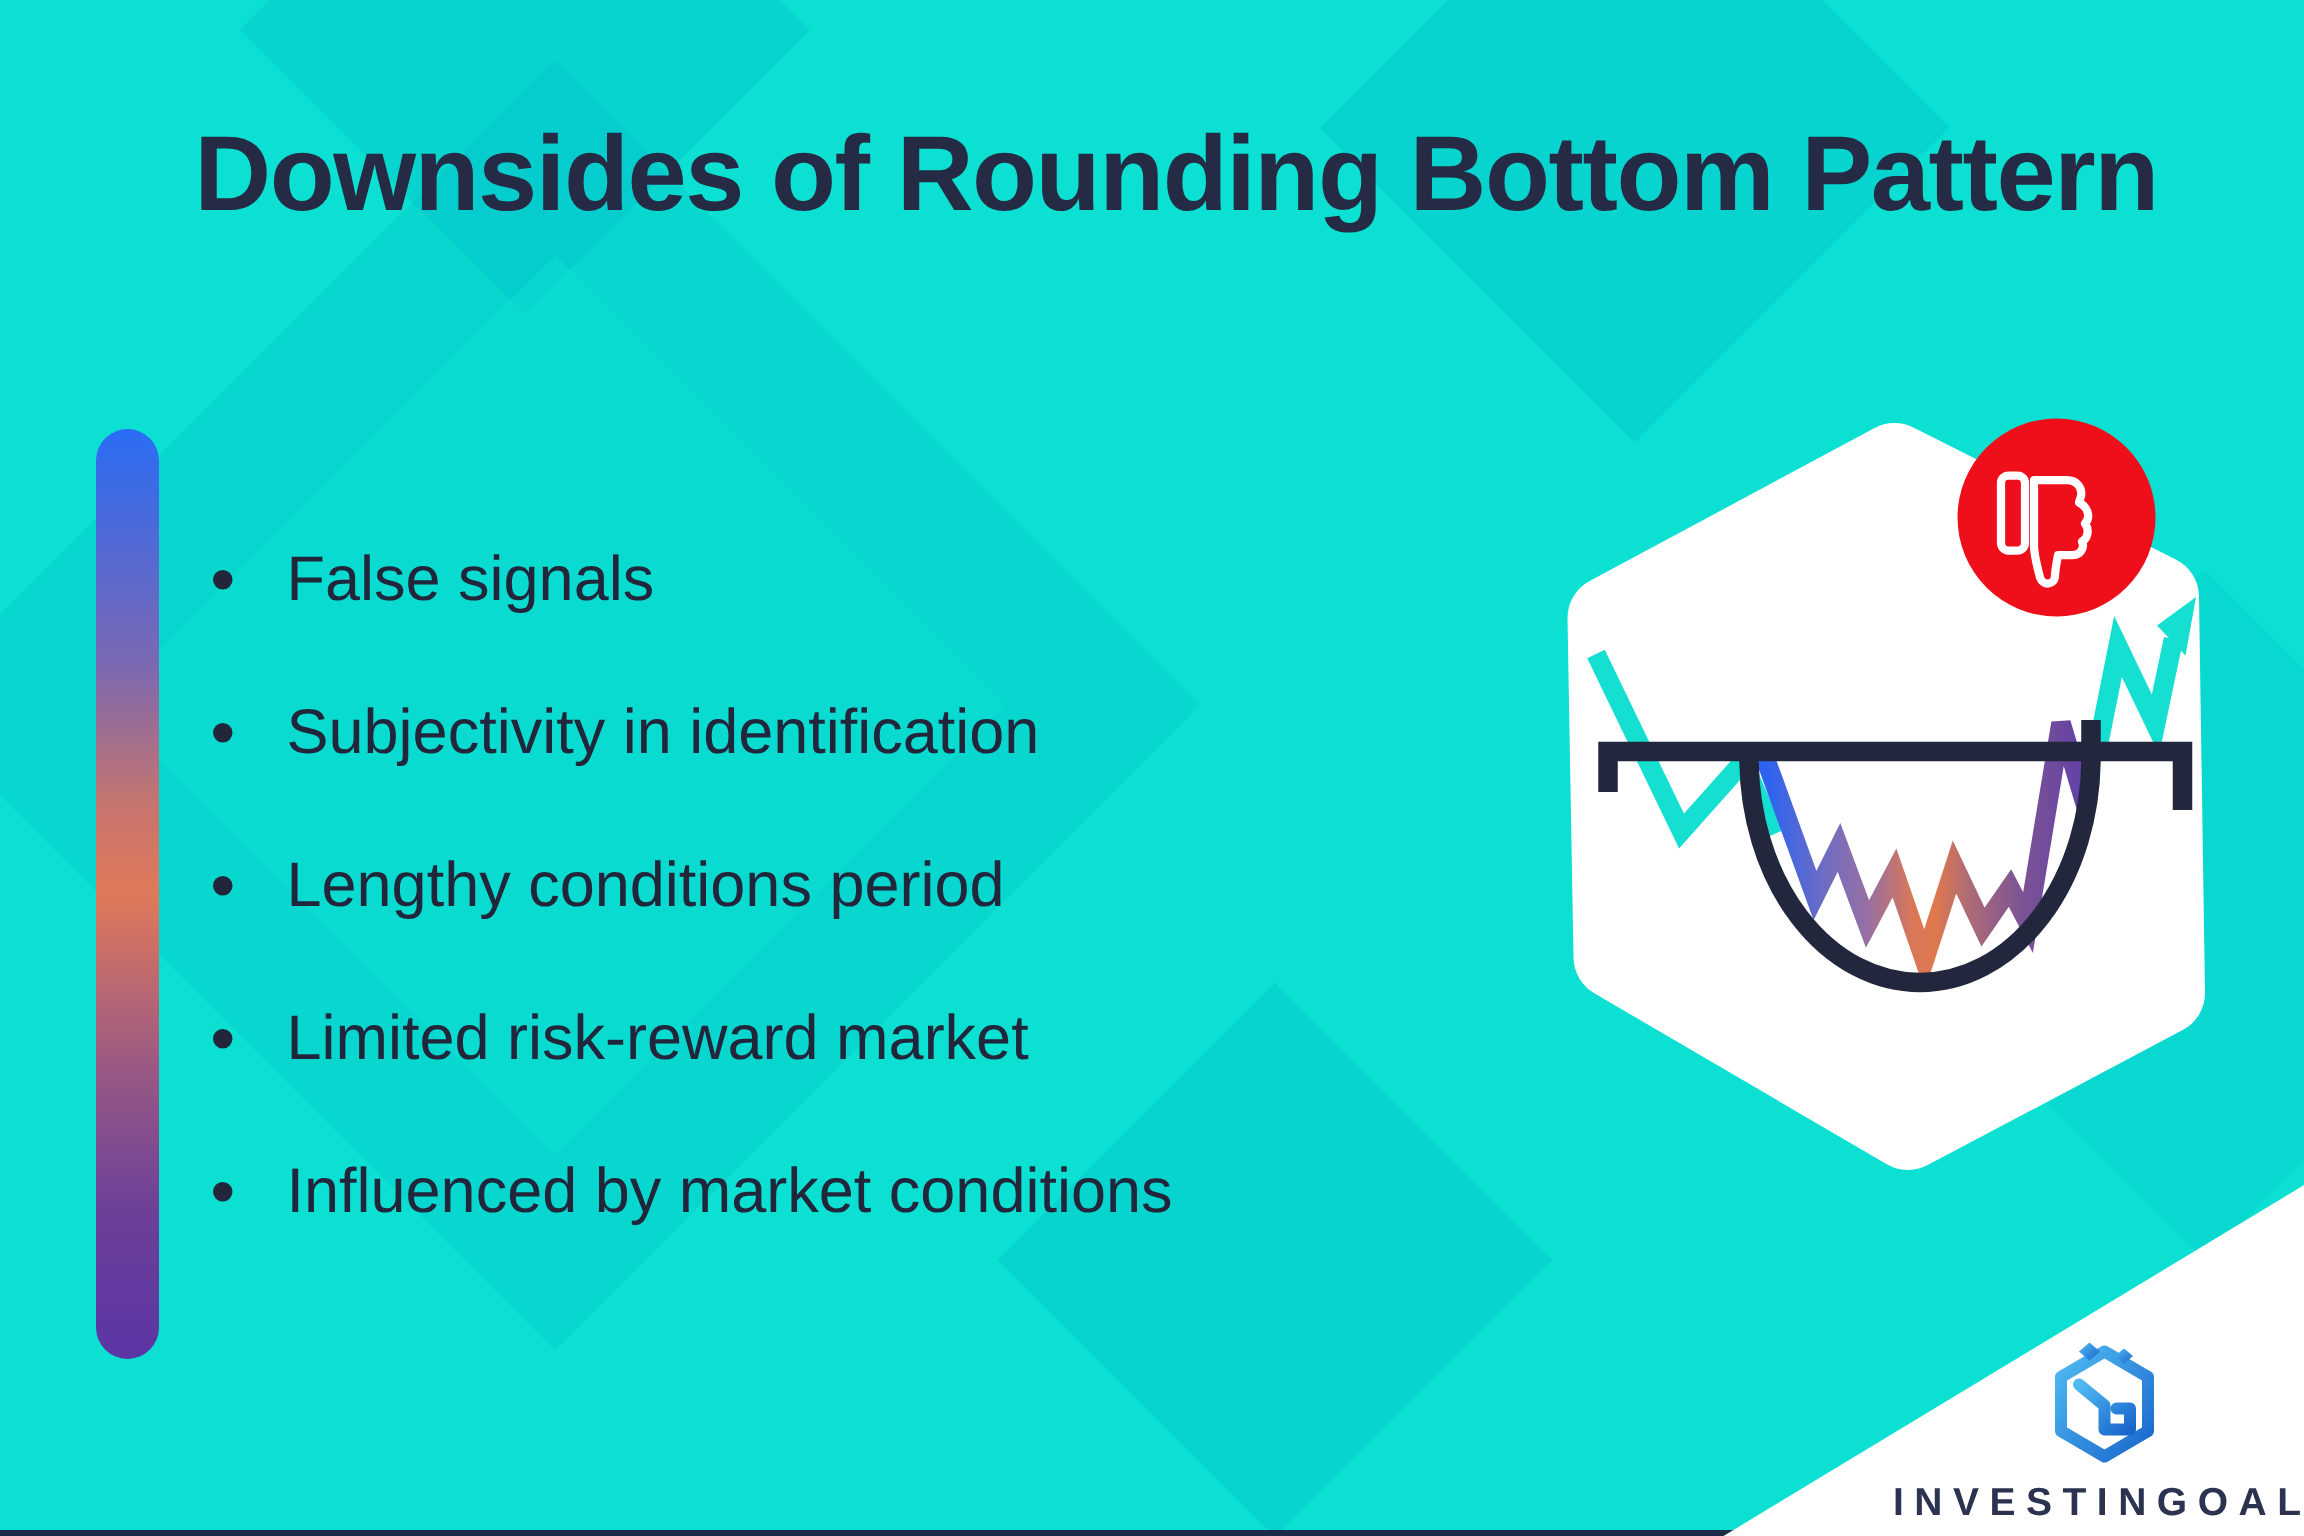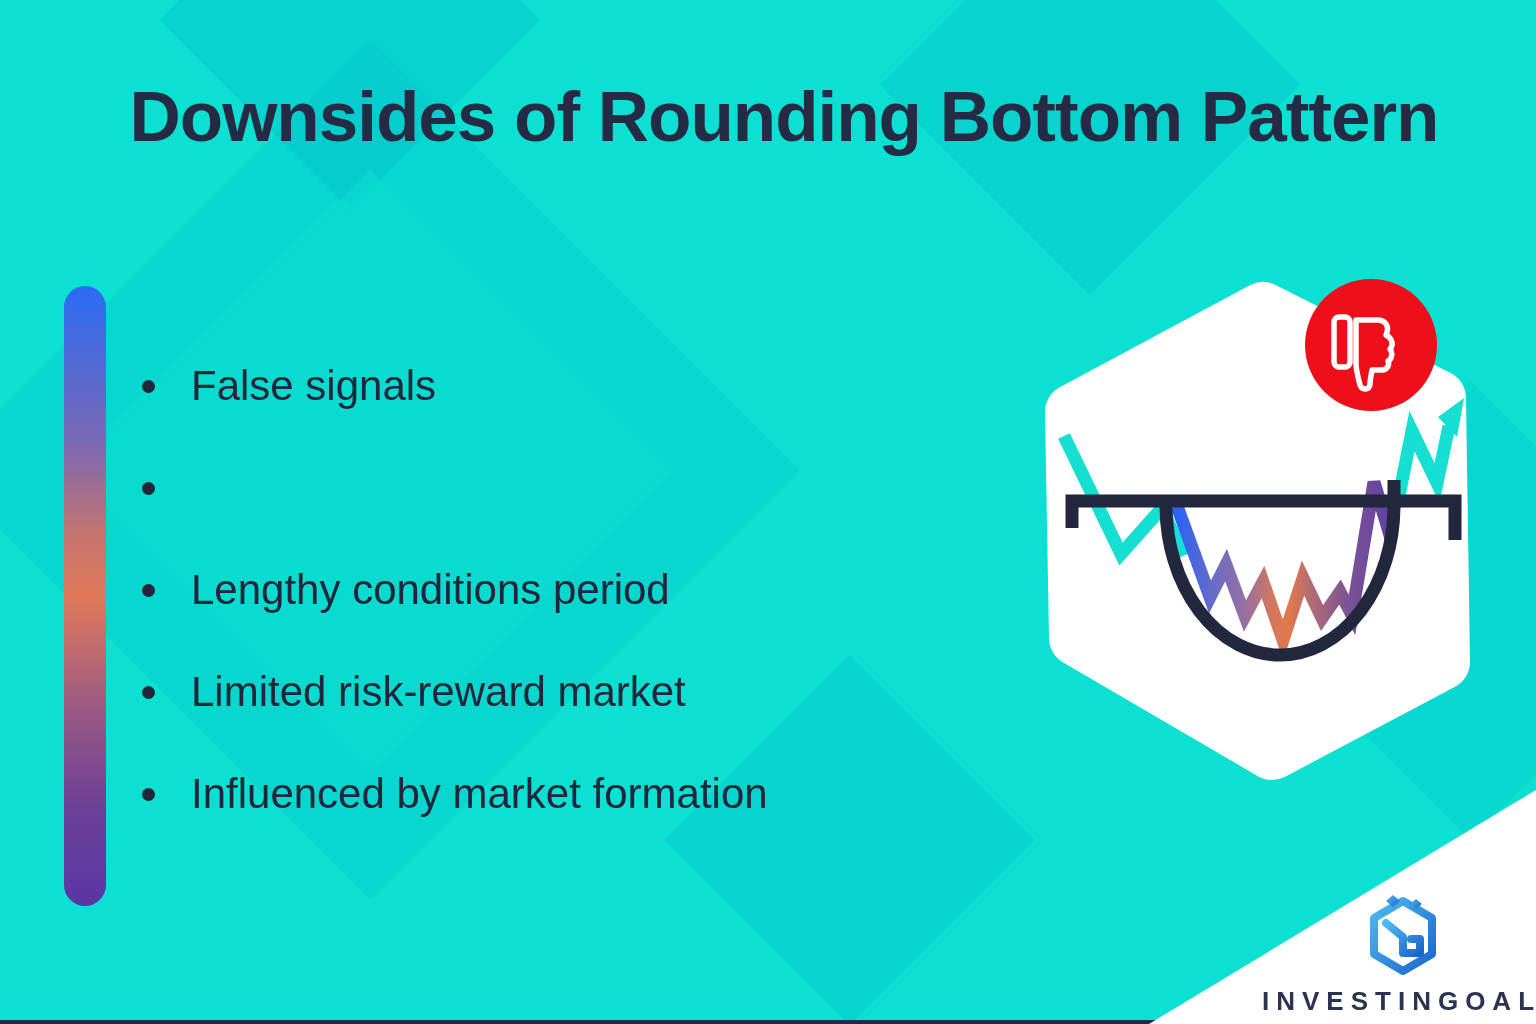--- a/index.html
+++ b/index.html
@@ -57,32 +57,33 @@
 
   <div class="accent-bar"></div>
 
   <ul class="bullets">
     <li>
       <span class="dot"></span>
       <span>False signals</span>
     </li>
     <li>
       <span class="dot"></span>
+      <span>Subjectivity in identification</span>
     </li>
     <li>
       <span class="dot"></span>
       <span>Lengthy conditions period</span>
     </li>
     <li>
       <span class="dot"></span>
       <span>Limited risk-reward market</span>
     </li>
     <li>
       <span class="dot"></span>
-      <span>Influenced by market formation</span>
+      <span>Influenced by market conditions</span>
     </li>
   </ul>
 
   <svg class="illustration" width="536" height="560" viewBox="1000 260 536 560" aria-hidden="true">
     <defs>
       <linearGradient id="zz" gradientUnits="userSpaceOnUse" x1="1177" y1="0" x2="1394" y2="0">
         <stop offset="0" stop-color="#2B63F2"></stop>
         <stop offset="0.18" stop-color="#6E6CC4"></stop>
         <stop offset="0.32" stop-color="#9A70A0"></stop>
         <stop offset="0.45" stop-color="#D87758"></stop>

